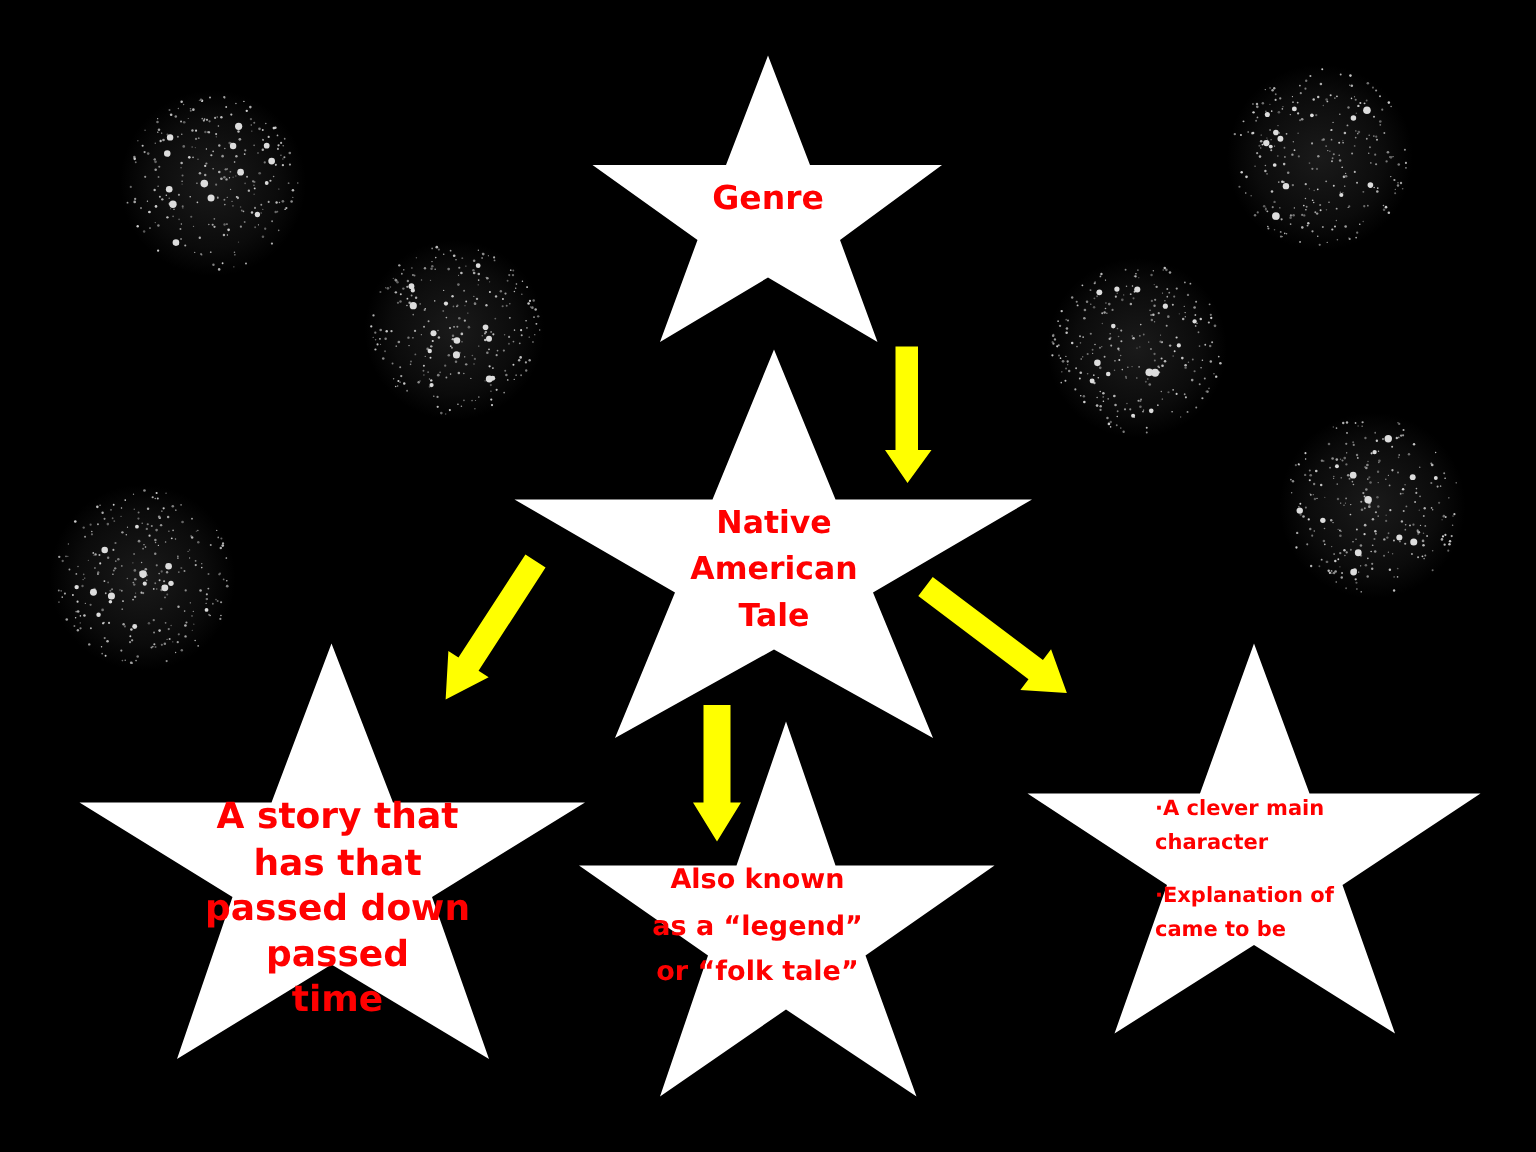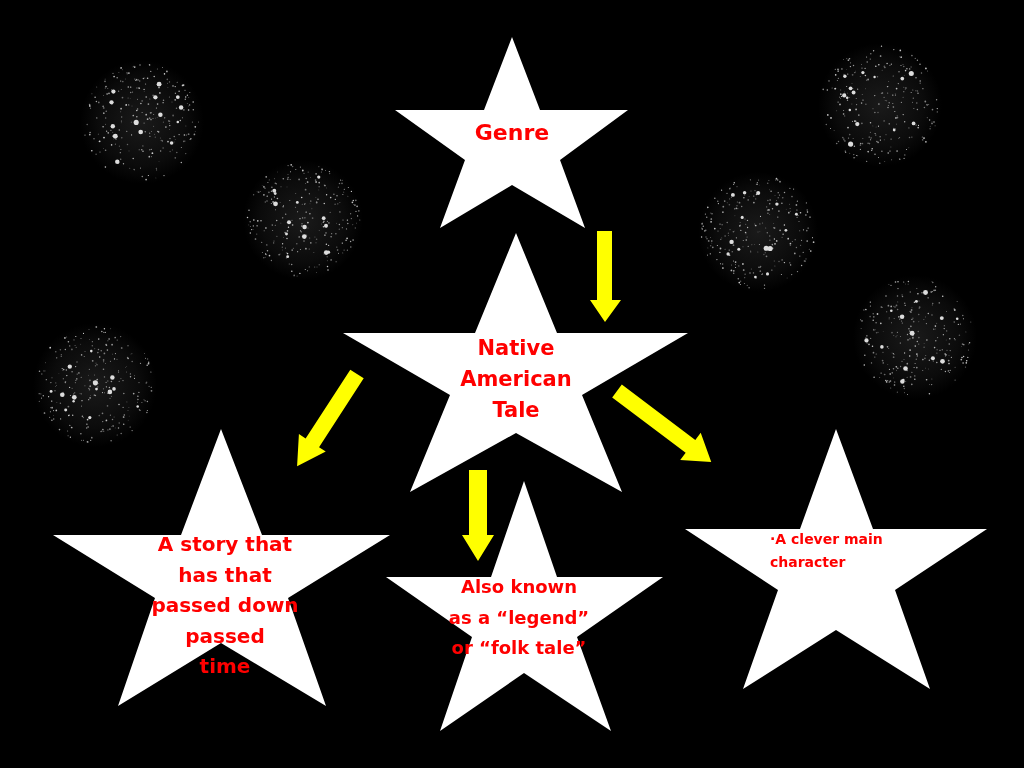--- a/index.html
+++ b/index.html
@@ -38,24 +38,24 @@
     #lbl-genre {
       left: 432px; top: 118px; width: 160px;
       font-size: 22px; line-height: 30px;
     }
     #lbl-native {
       left: 426px; top: 333px; width: 180px;
       font-size: 21px; line-height: 31px;
     }
     #lbl-story {
       left: 130px; top: 529px; width: 190px;
-      font-size: 20px; line-height: 30.5px;
+      font-size: 24px; line-height: 30.5px;
     }
     #lbl-known {
-      left: 424px; top: 572px; width: 190px;
+      left: 410px; top: 572px; width: 190px;
       font-size: 18px; line-height: 30.5px;
     }
     #lbl-clever {
       left: 770px; top: 528px; width: 170px;
       font-size: 14px; line-height: 23px;
     }
     #lbl-clever .gap { display: block; height: 12px; }
   </style>
 </head>
 <body>
@@ -1760,14 +1760,16 @@
   <div id="lbl-known" class="label center">
     <span class="line">Also known</span>
     <span class="line">as a “legend”</span>
     <span class="line">or “folk tale”</span>
   </div>
 
   <div id="lbl-clever" class="label left">
     <span class="line">·A clever main</span>
     <span class="line">character</span>
     <span class="gap"></span>
+    <span class="line">·Explanation of</span>
+    <span class="line">came to be</span>
   </div>
 </div>
 
 </body></html>

